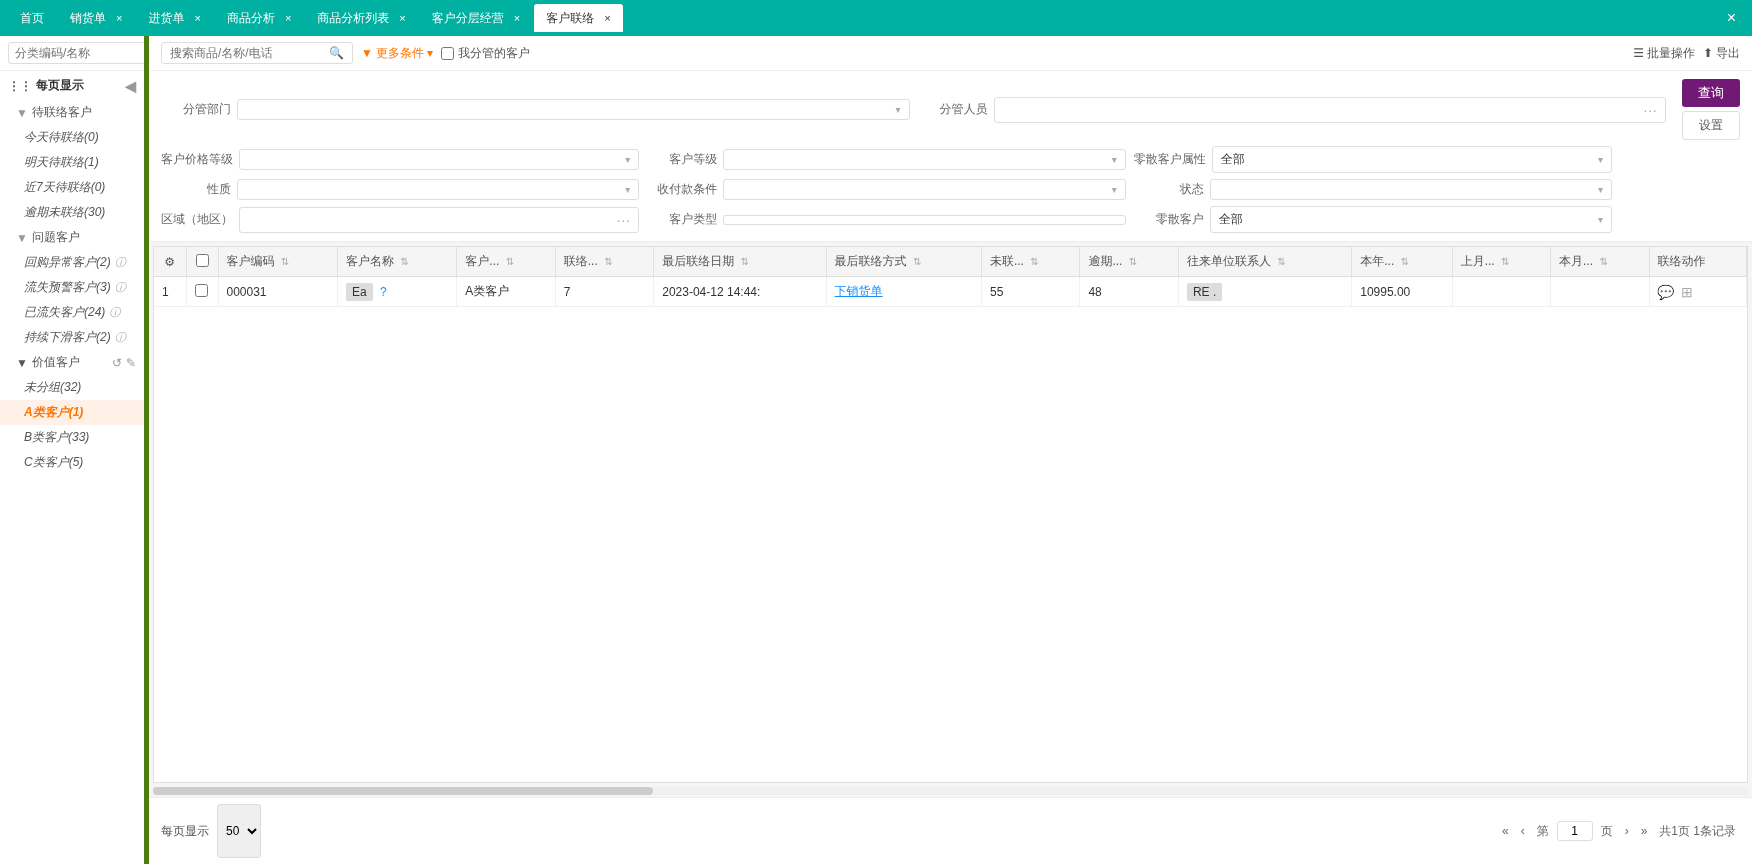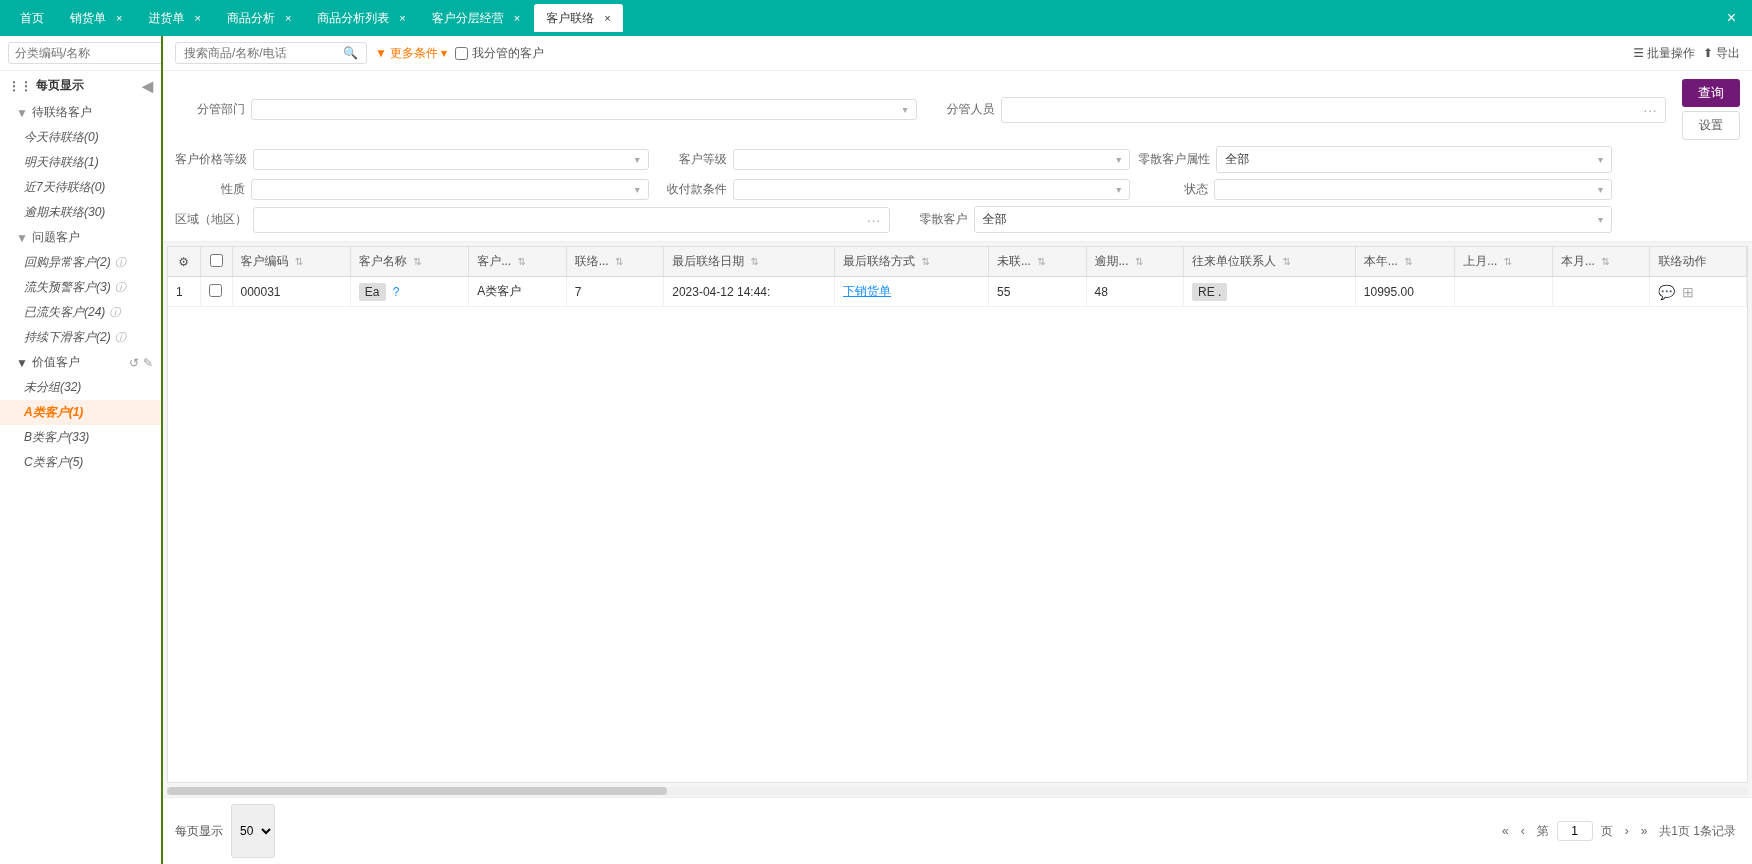--- a/index.html
+++ b/index.html
@@ -38,23 +38,23 @@
     }
 
     
     .main-layout {
       display: flex;
       height: calc(864px - 36px);
     }
 
     
     .sidebar {
-      width: 163px;
+      width: 149px;
       background: #fff;
-      border-right: 2px solid #4d7c0f;
+      border-right: 5px solid #4d7c0f;
       display: flex;
       flex-direction: column;
       overflow-y: auto;
       flex-shrink: 0;
     }
     .sidebar-search {
       display: flex;
       align-items: center;
       padding: 6px 8px;
       border-bottom: 1px solid #eee;
@@ -544,20 +544,26 @@
         </div>
         <div style="width:120px;"></div>
       </div>
 
       <div class="filter-row">
         <div class="filter-cell">
           <span class="filter-label">区域（地区）</span>
           <div class="filter-input" style="width:300px;">
             <span></span>
               <span class="dots">···</span>
+          </div>
+        </div>
+        <div class="filter-cell">
+          <span class="filter-label">客户类型</span>
+          <div class="filter-input" style="width:380px;">
+            <span></span>
           </div>
         </div>
         <div class="filter-cell">
           <span class="filter-label">零散客户</span>
           <div class="filter-input" style="flex:1;">
             <span>全部</span>
             <span class="arrow-down">▾</span>
           </div>
         </div>
         <div style="width:120px;"></div>

